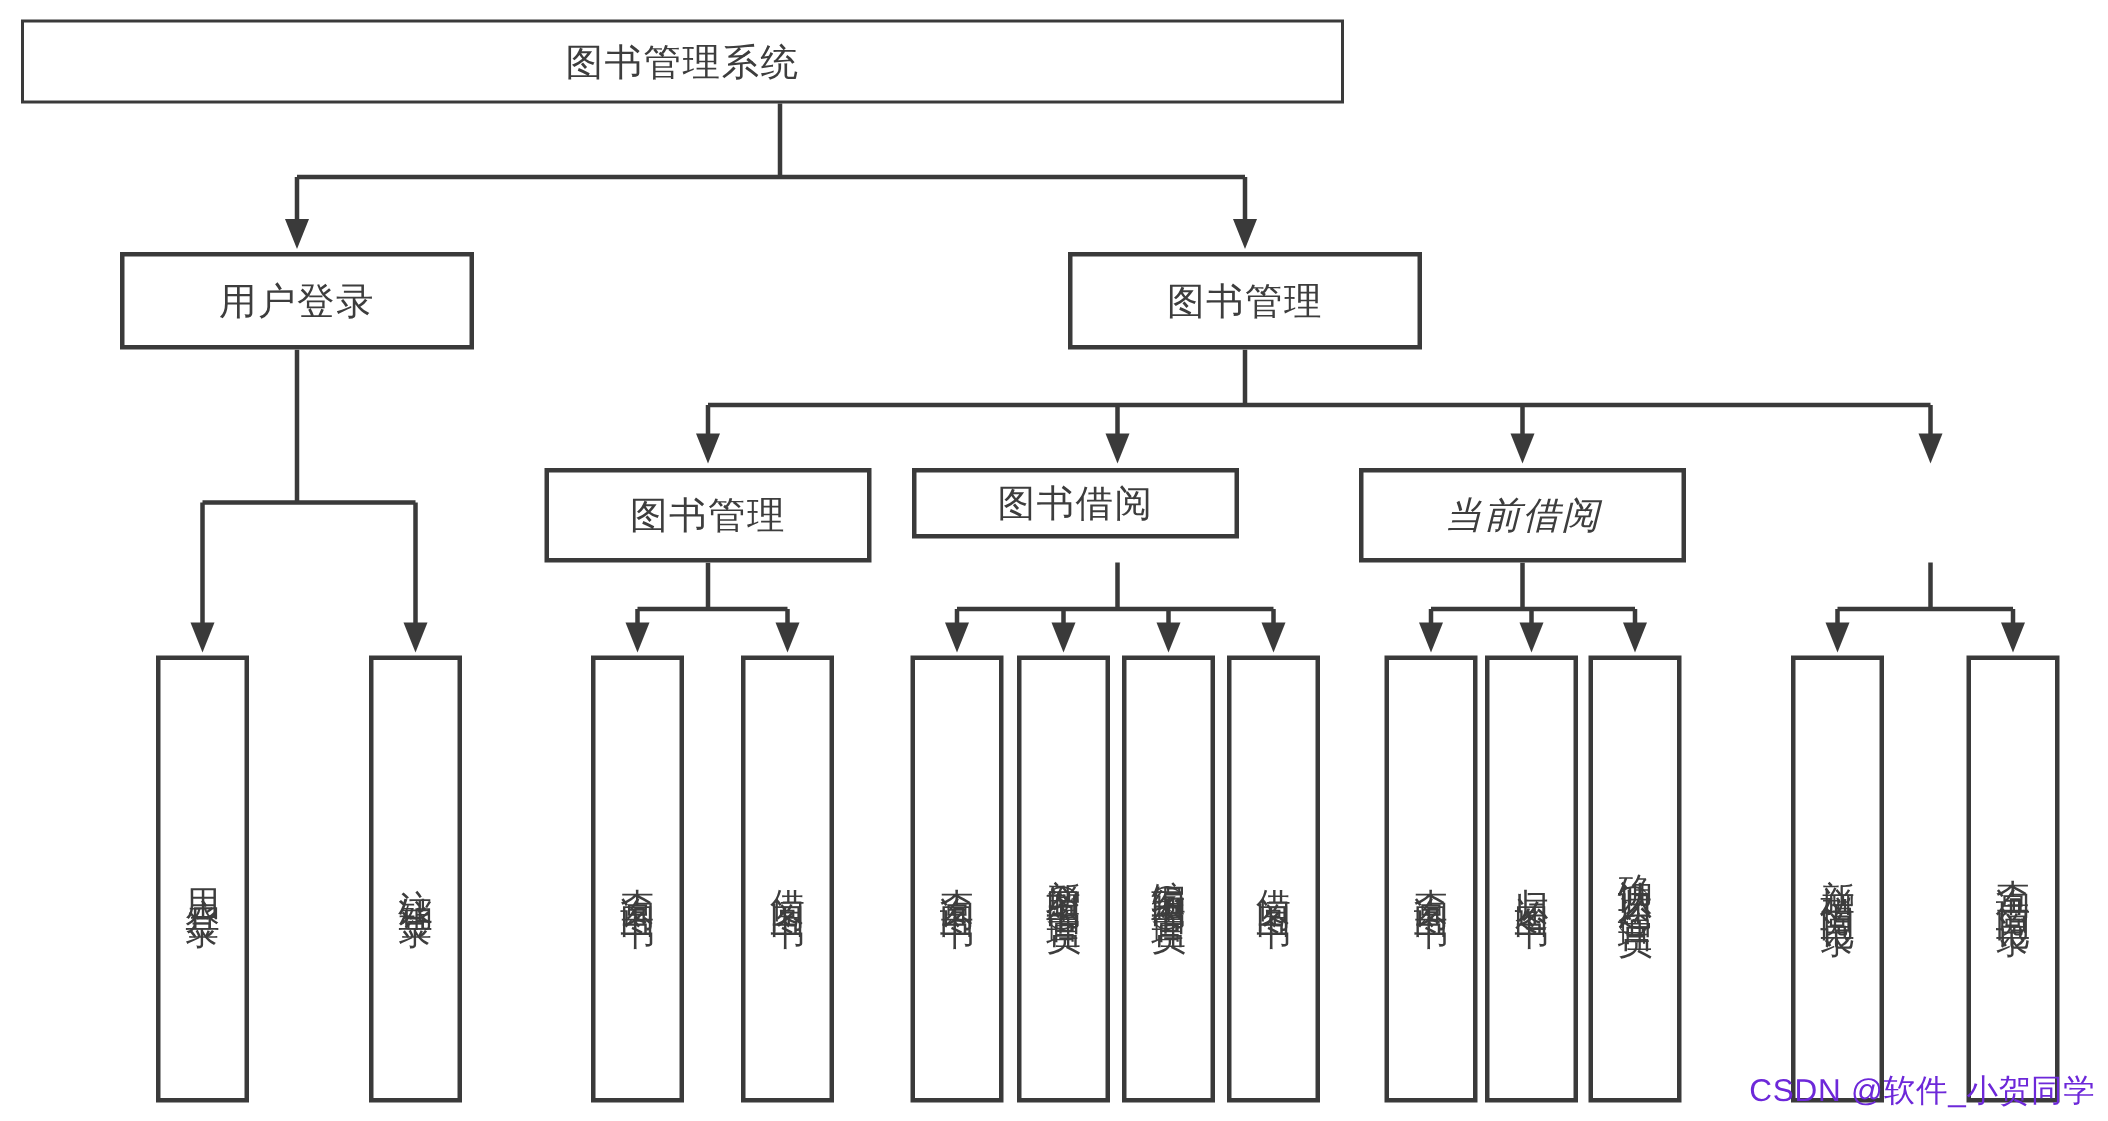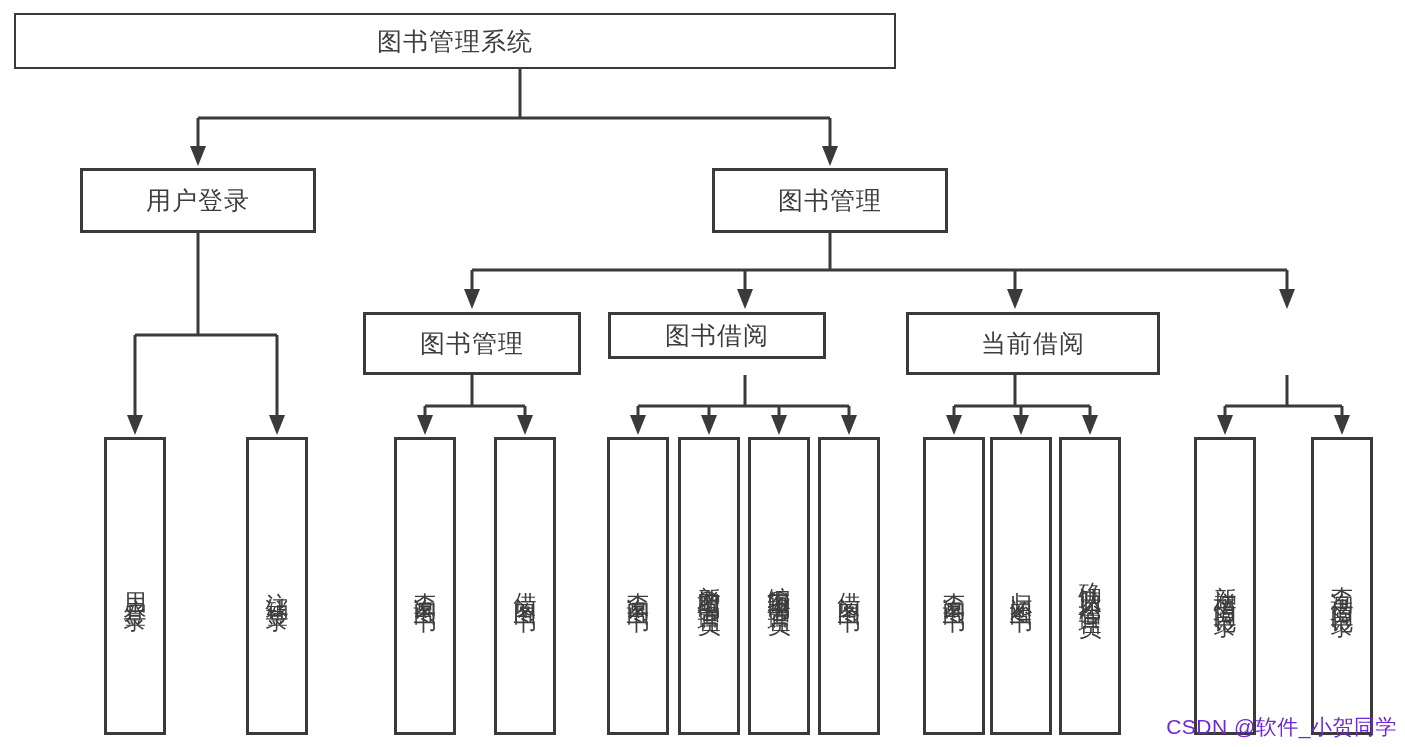--- a/index.html
+++ b/index.html
@@ -110,21 +110,21 @@
   <div class="node" style="left:712px; top:168px; width:236px; height:65px;">
     <span class="h-label">图书管理</span>
   </div>
 
   <div class="node" style="left:363px; top:312px; width:218px; height:63px;">
     <span class="h-label">图书管理</span>
   </div>
   <div class="node" style="left:608px; top:312px; width:218px; height:47px;">
     <span class="h-label">图书借阅</span>
   </div>
-  <div class="node" style="left:906px; top:312px; width:254px; height:63px;">
+  <div class="node" style="left:906px; top:312px; width:218px; height:63px;font-style:italic;">
     <span class="h-label">当前借阅</span>
   </div>
 
   <div class="node leaf" style="left:104px; top:437px; width:62px; height:298px;">
     <span class="v-label">用户登录</span>
   </div>
   <div class="node leaf" style="left:246px; top:437px; width:62px; height:298px;">
     <span class="v-label">注销登录</span>
   </div>
 

